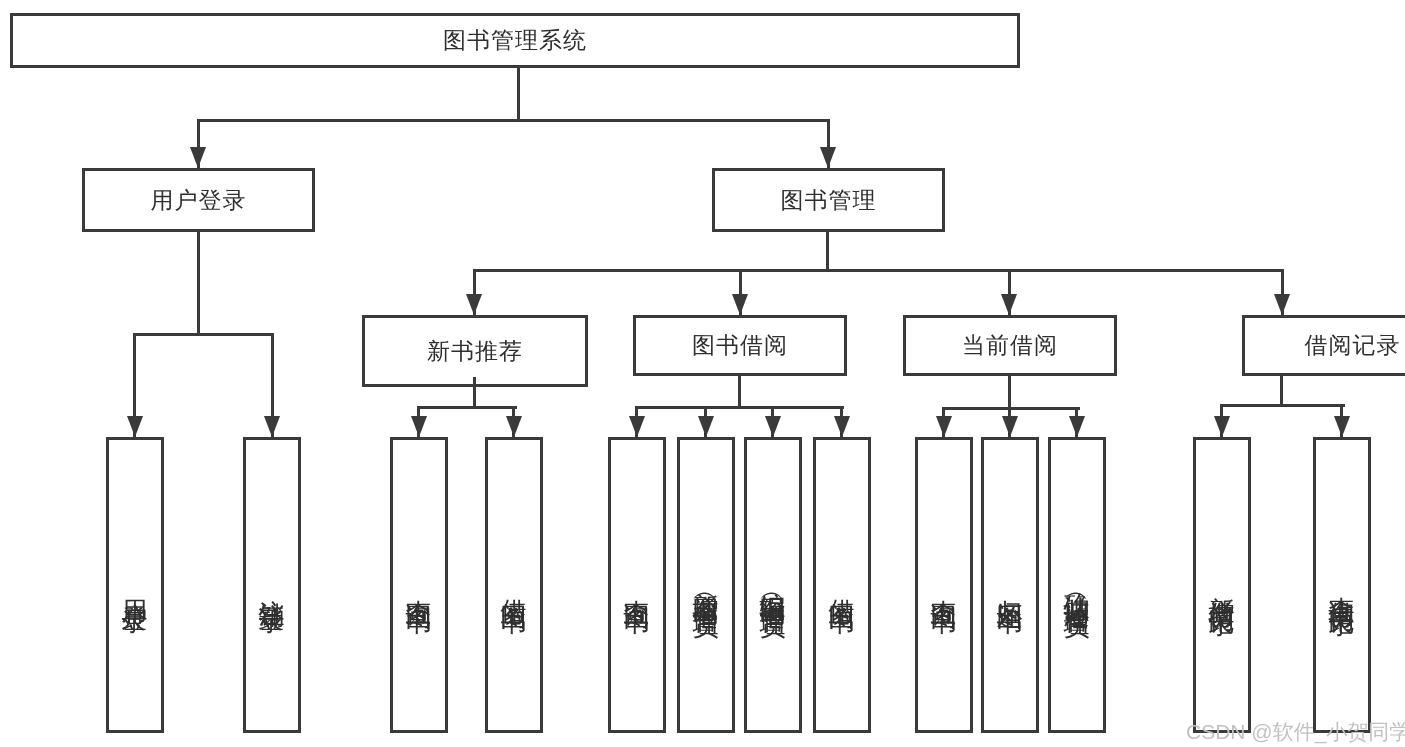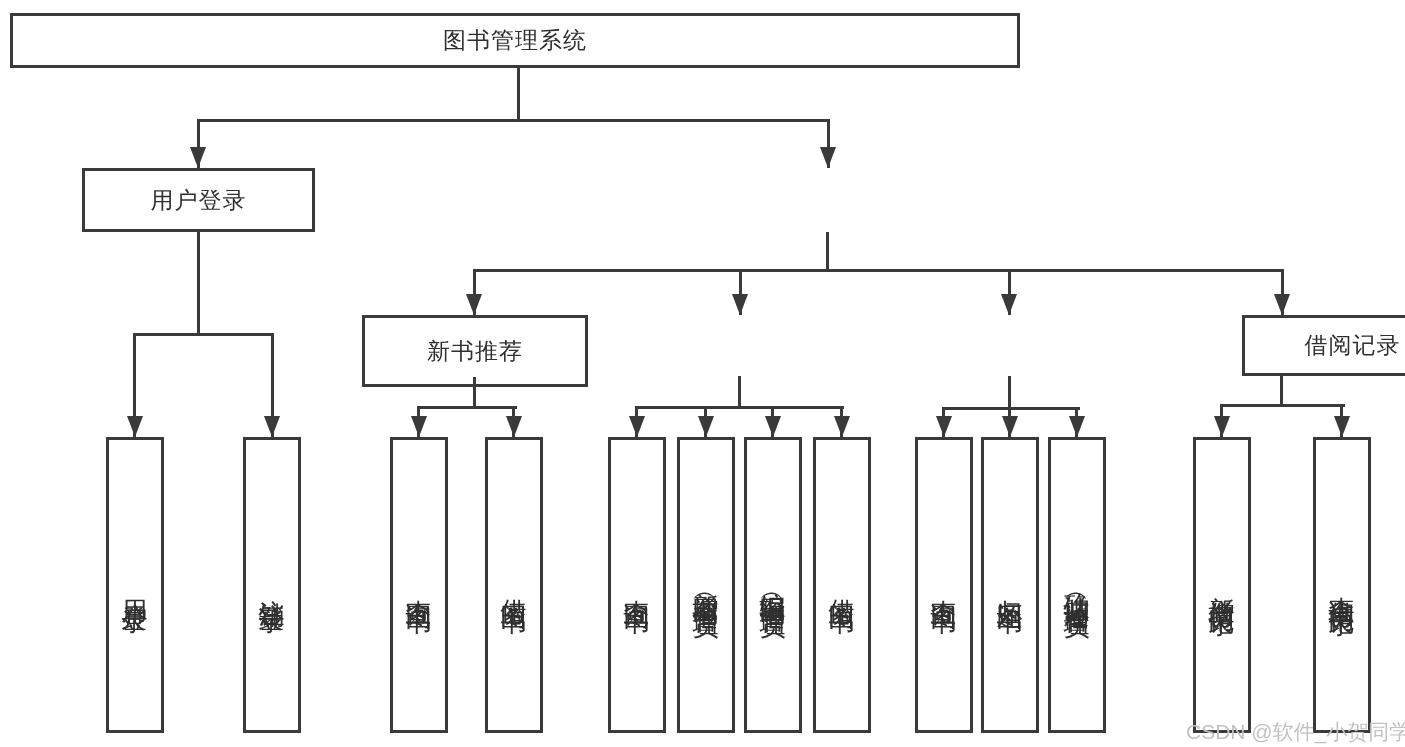--- a/index.html
+++ b/index.html
@@ -43,26 +43,35 @@
 <div class="canvas">
 
   <div class="hbox" style="left:10px;top:13px;width:1010px;height:55px;">
     <span>图书管理系统</span>
   </div>
 
   <div class="hbox" style="left:82px;top:168px;width:233px;height:64px;">
     <span>用户登录</span>
   </div>
 
+  <div class="hbox" style="left:712px;top:168px;width:233px;height:64px;">
+    <span>图书管理</span>
+  </div>
 
   <div class="hbox" style="left:362px;top:315px;width:226px;height:72px;">
     <span>新书推荐</span>
   </div>
 
+  <div class="hbox" style="left:633px;top:315px;width:214px;height:61px;">
+    <span>图书借阅</span>
+  </div>
 
+  <div class="hbox" style="left:903px;top:315px;width:214px;height:61px;">
+    <span>当前借阅</span>
+  </div>
 
   <div class="hbox" style="left:1242px;top:315px;width:221px;height:61px;">
     <span>借阅记录</span>
   </div>
 
   <div class="vbox" style="left:106px;">
     <span>用户登录</span>
   </div>
   <div class="vbox" style="left:243px;">
     <span>注销登录</span>

